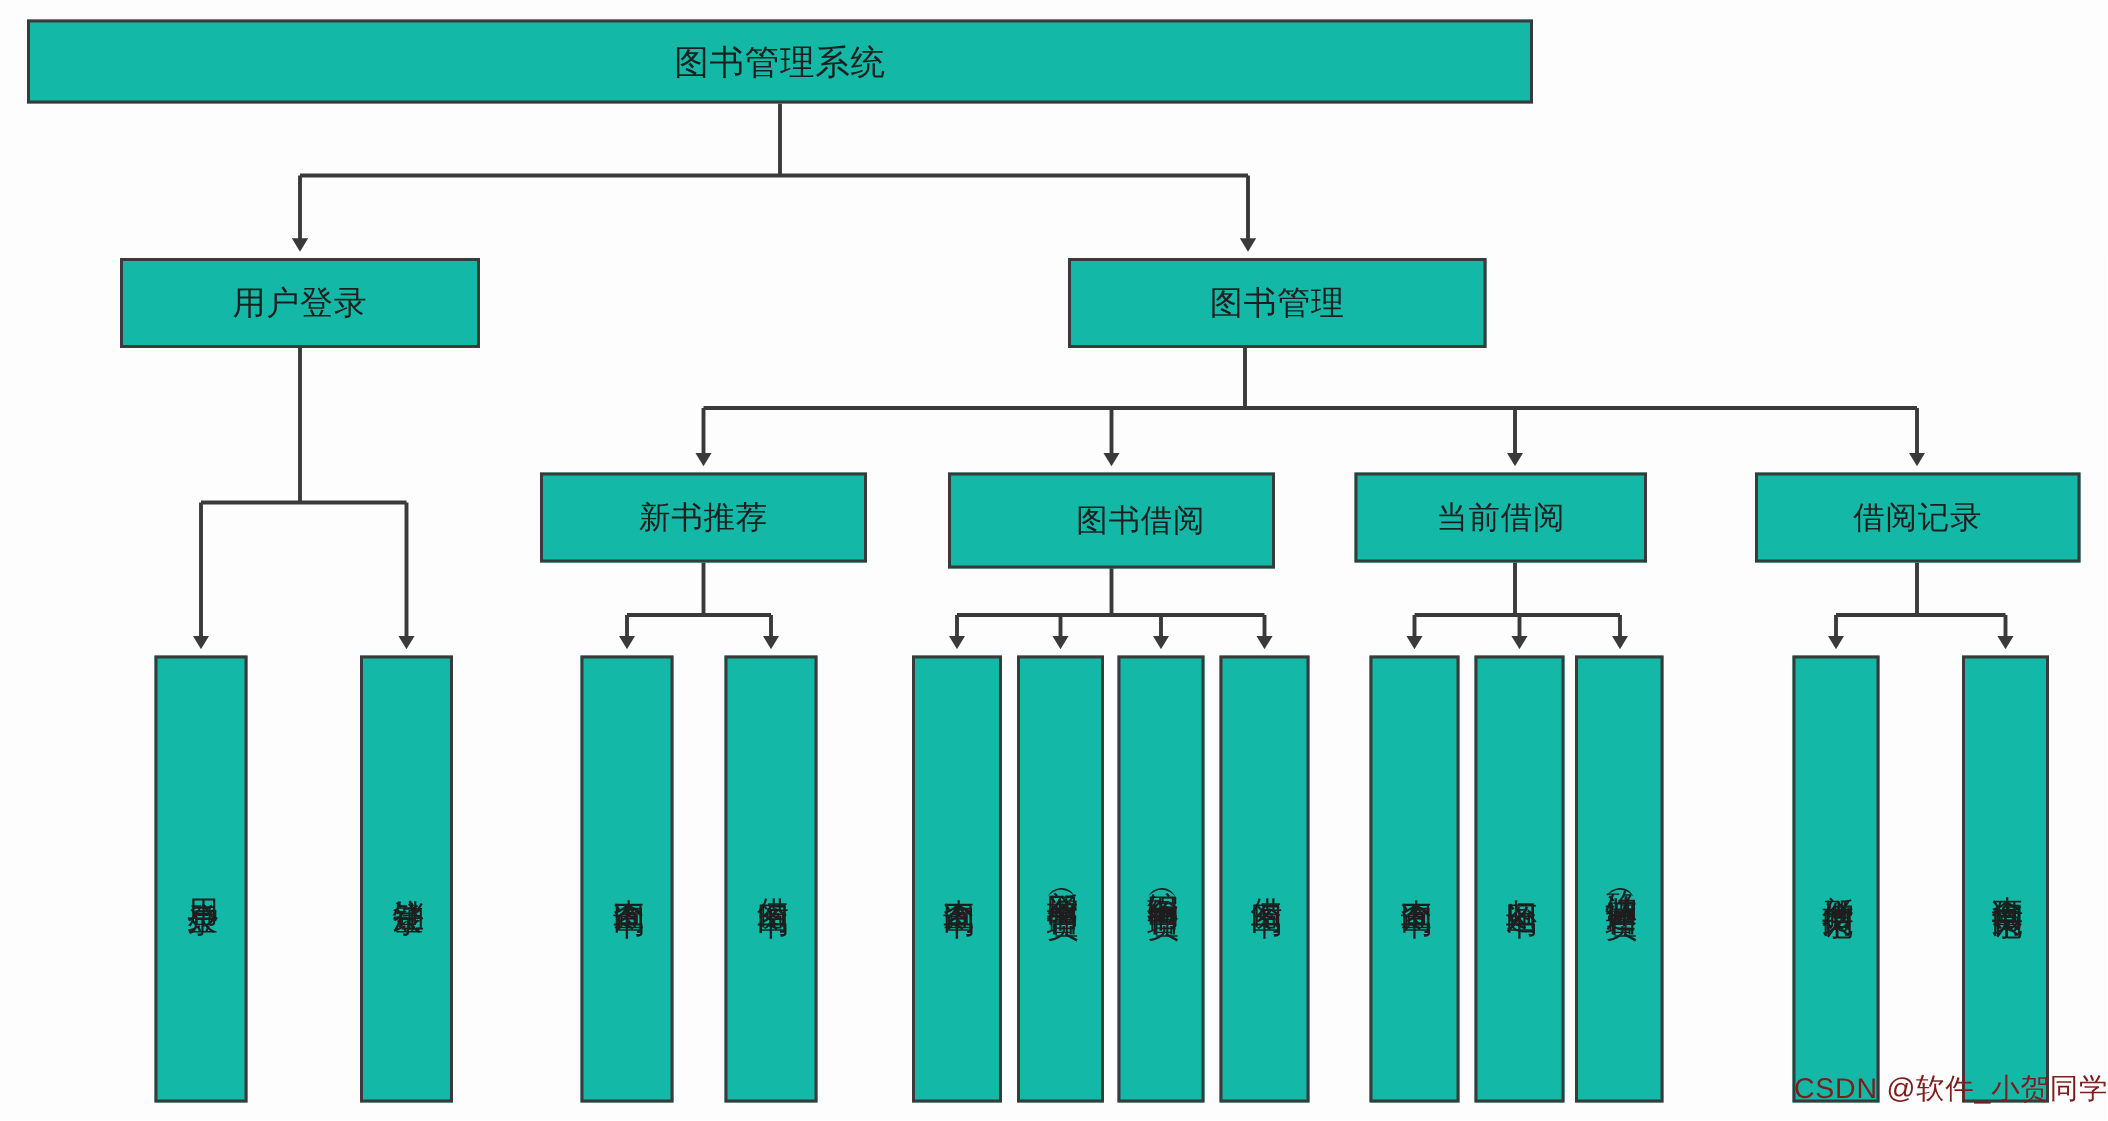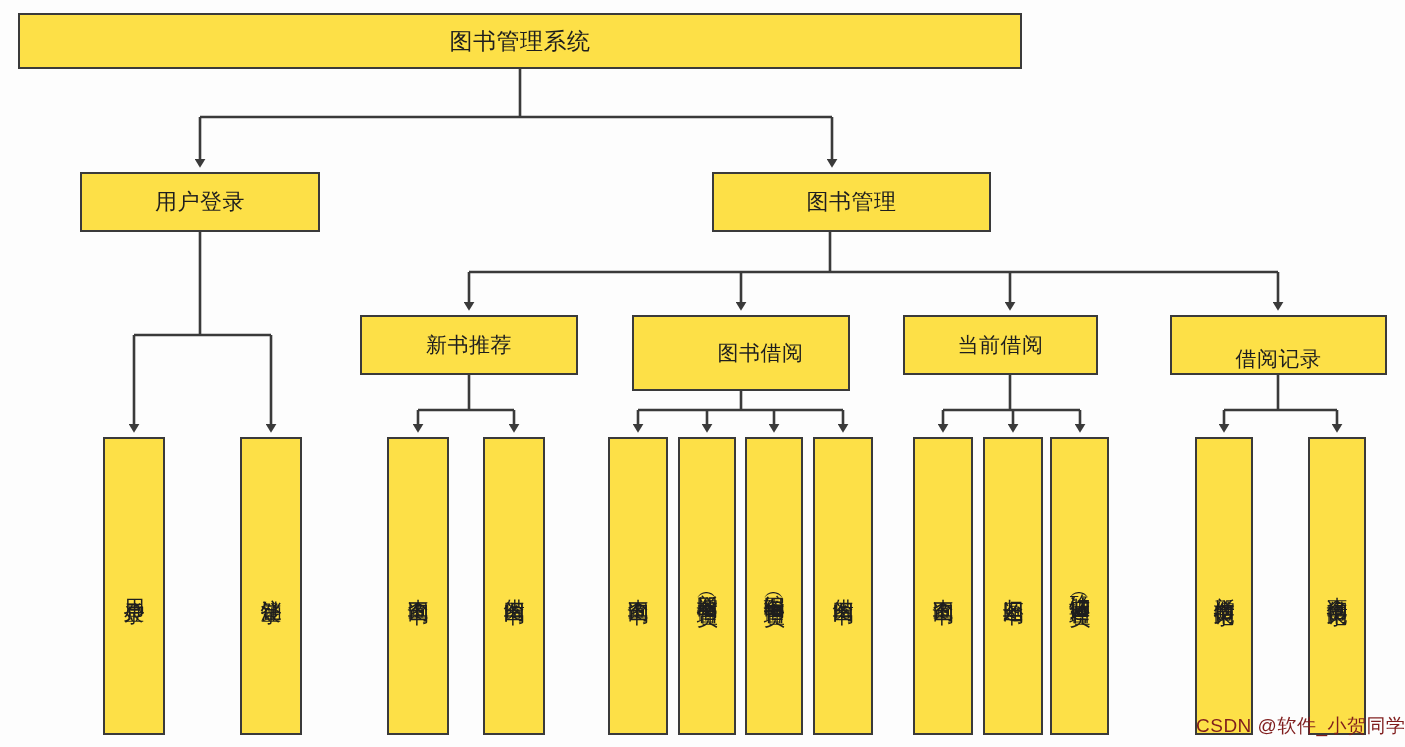--- a/index.html
+++ b/index.html
@@ -14,21 +14,21 @@
     position: relative;
     width: 1405px;
     height: 747px;
     background: #fdfdfd;
     overflow: hidden;
   }
   .node {
     position: absolute;
     box-sizing: border-box;
     border: 2.5px solid #3a3a3a;
-    background: #fde047;
+    background: #14b8a6;
     display: flex;
     align-items: center;
     justify-content: center;
     color: #1e1e1e;
   }
   .node .label {
     letter-spacing: 0.5px;
     white-space: nowrap;
   }
   .node.root .label { font-size: 23px; }
@@ -124,27 +124,27 @@
   <div class="node lvl1" style="left:80px; top:172px; width:240px; height:60px;">
     <span class="label">用户登录</span>
   </div>
   <div class="node lvl1" style="left:712px; top:172px; width:279px; height:60px;">
     <span class="label">图书管理</span>
   </div>
 
   <div class="node lvl2" style="left:360px; top:315px; width:218px; height:60px;font-family:Liberation Mono, monospace;">
     <span class="label">新书推荐</span>
   </div>
-  <div class="node lvl2" style="left:632px; top:315px; width:218px; height:76px;padding-left:39px;">
+  <div class="node lvl2" style="left:632px; top:315px; width:218px; height:64px;padding-left:39px;">
     <span class="label">图书借阅</span>
   </div>
   <div class="node lvl2" style="left:903px; top:315px; width:195px; height:60px;">
     <span class="label">当前借阅</span>
   </div>
-  <div class="node lvl2" style="left:1170px; top:315px; width:217px; height:60px;align-items:flex-end;">
+  <div class="node lvl2" style="left:1170px; top:315px; width:217px; height:60px;">
     <span class="label">借阅记录</span>
   </div>
 
   <div class="node leaf" style="left:103px; top:437px; width:62px; height:298px;">
     <span class="label">用户登录</span>
   </div>
   <div class="node leaf" style="left:240px; top:437px; width:62px; height:298px;">
     <span class="label">注销登录</span>
   </div>
   <div class="node leaf" style="left:387px; top:437px; width:62px; height:298px;">

